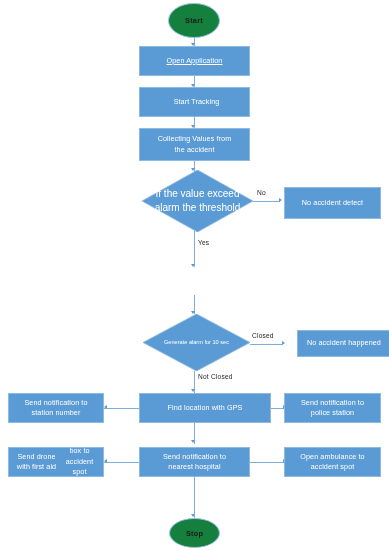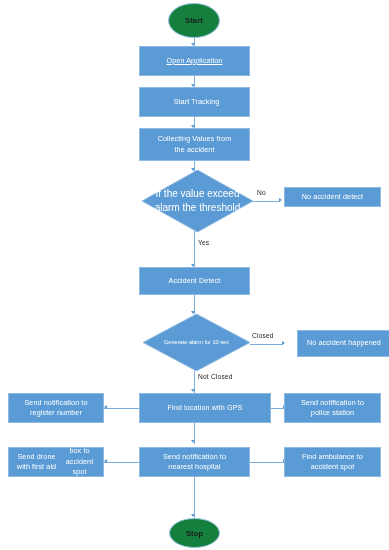--- a/index.html
+++ b/index.html
@@ -179,67 +179,64 @@
   <div class="node decision d1" style="left:142px; top:170px; width:111px; height:62px;">
     <svg width="111" height="62" viewBox="0 0 111 62">
       <polygon points="55.5,0 111,31 55.5,62 0,31" fill="#5b9bd5" stroke="#8eb9e0" stroke-width="0.8"></polygon>
     </svg>
     <div class="dtext">
       <span>If the value exceed</span>
       <span>alarm the threshold</span>
     </div>
   </div>
 
-  <div class="node proc" style="left:284px; top:187px; width:97px; height:20px;">
+  <div class="node proc" style="left:284px; top:187px; width:97px; height:32px;">
     <span>No accident detect</span>
   </div>
 
-  <div class="node proc" style="left:139px; top:267px; width:111px; height:28px;">
-    <span>Accident Detect</span>
-  </div>
 
   <div class="node decision d2" style="left:143px; top:314px; width:107px; height:57px;">
     <svg width="107" height="57" viewBox="0 0 107 57">
       <polygon points="53.5,0 107,28.5 53.5,57 0,28.5" fill="#5b9bd5" stroke="#8eb9e0" stroke-width="0.8"></polygon>
     </svg>
     <div class="dtext" style="width:96%;">
       <span>Generate alarm for 10 sec</span>
     </div>
   </div>
 
   <div class="node proc" style="left:297px; top:330px; width:94px; height:27px;">
     <span>No accident happened</span>
   </div>
 
   <div class="node proc" style="left:139px; top:393px; width:132px; height:30px;">
     <span>Find location with GPS</span>
   </div>
 
   <div class="node proc" style="left:8px; top:393px; width:96px; height:30px; flex-direction:column;">
     <span>Send notification to</span>
-    <span>register number</span>
+    <span>station number</span>
   </div>
 
   <div class="node proc" style="left:284px; top:393px; width:97px; height:30px; flex-direction:column;">
     <span>Send notification to</span>
     <span>police station</span>
   </div>
 
   <div class="node proc" style="left:8px; top:447px; width:96px; height:30px; flex-direction:row;">
     <span>Send drone with first aid</span>
     <span>box to accident spot</span>
   </div>
 
   <div class="node proc" style="left:139px; top:447px; width:111px; height:30px; flex-direction:column;">
     <span>Send notification to</span>
     <span>nearest hospital</span>
   </div>
 
   <div class="node proc" style="left:284px; top:447px; width:97px; height:30px; flex-direction:column;">
-    <span>Find ambulance to</span>
+    <span>Open ambulance to</span>
     <span>accident spot</span>
   </div>
 
   <div class="node term" style="left:169px; top:518px; width:51px; height:30px;">
     <span>Stop</span>
   </div>
 
   <div class="edge-label" style="left:257px; top:189px;">No</div>
 
   <div class="edge-label" style="left:198px; top:239px;">Yes</div>

